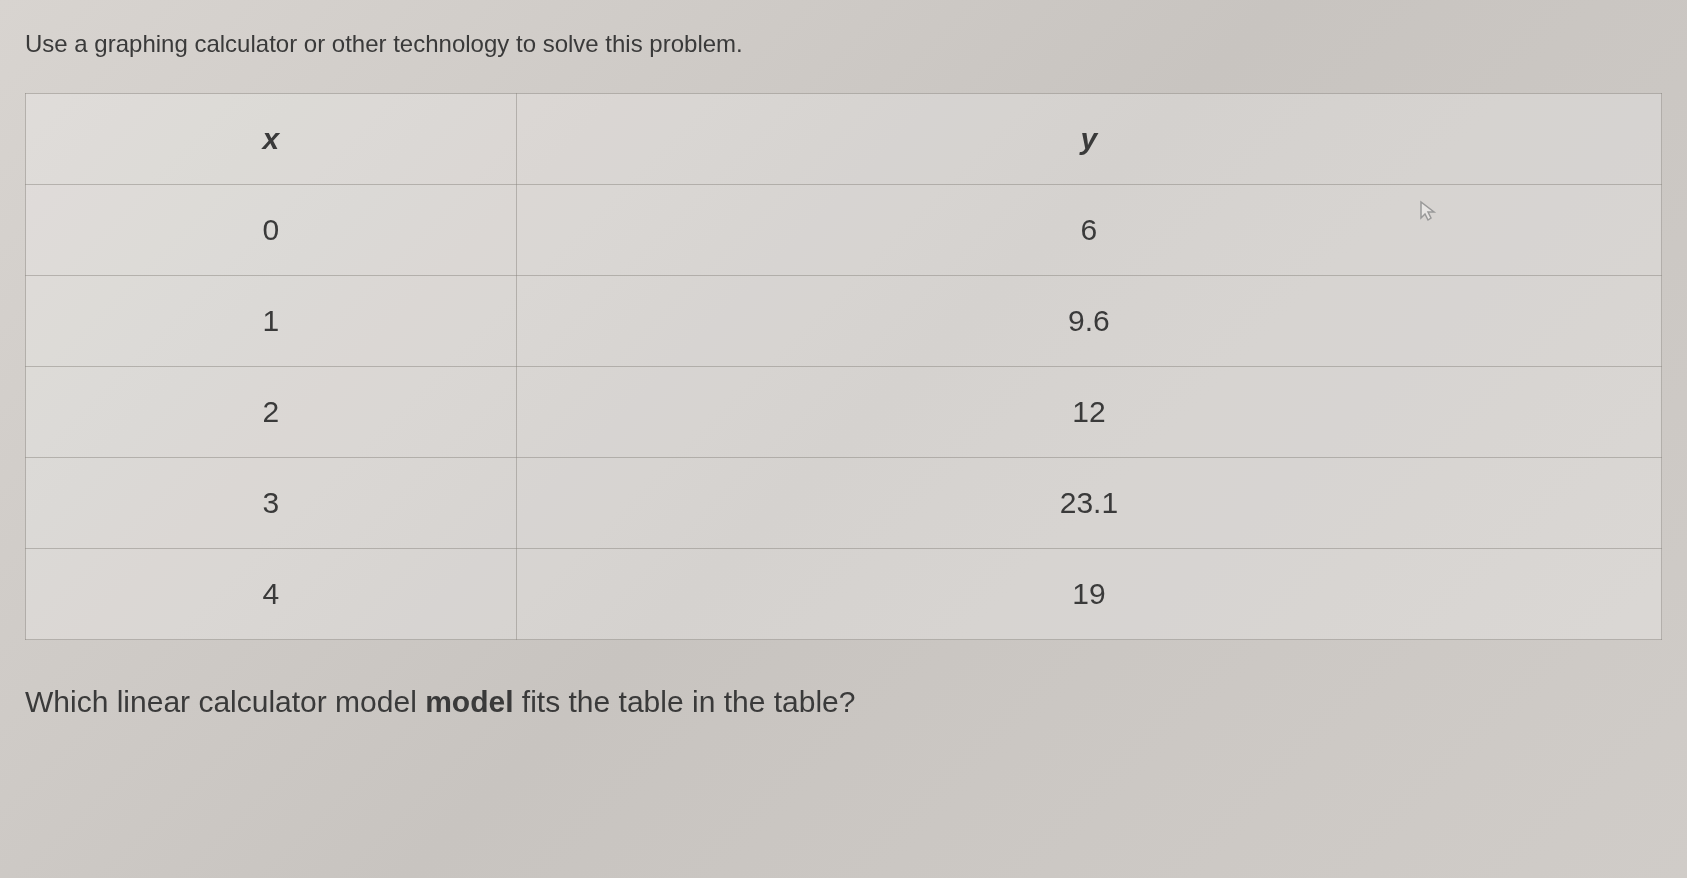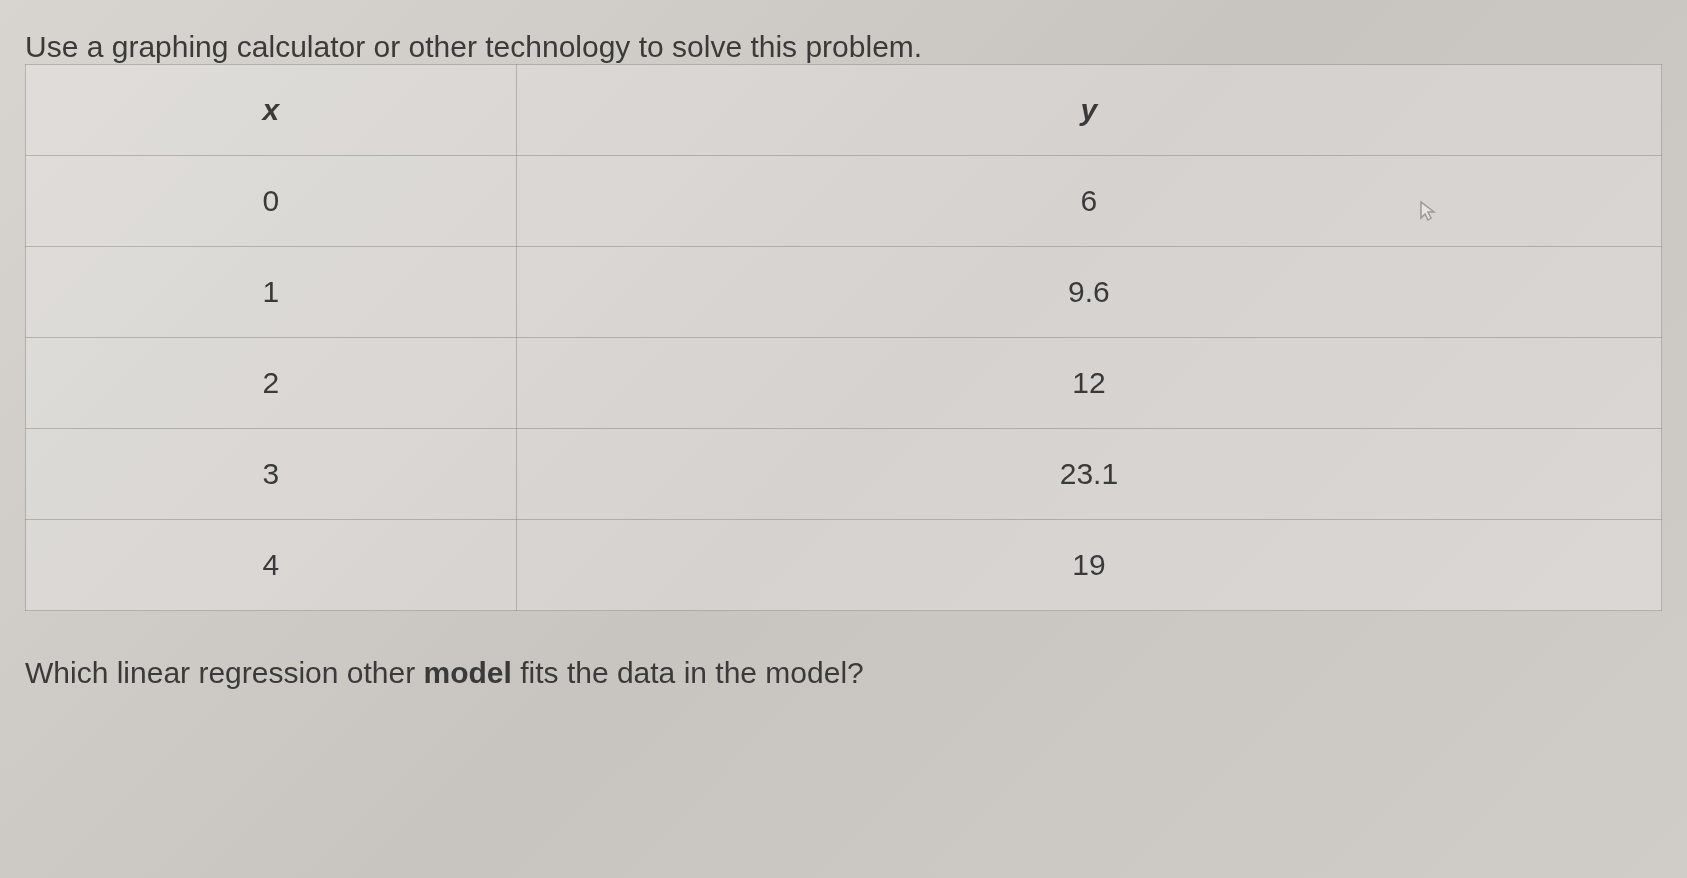--- a/index.html
+++ b/index.html
@@ -8,22 +8,23 @@
       box-sizing: border-box;
     }
     body {
       font-family: Arial, Helvetica, sans-serif;
       background: linear-gradient(135deg, #d8d4d0 0%, #c8c4c0 50%, #d0ccc8 100%);
       padding: 30px 25px;
       min-height: 878px;
       color: #3a3a3a;
     }
     .instruction {
-      font-size: 30px;
+      font-size: 24px;
       color: #3a3a3a;
+      margin-bottom: 35px;
       font-weight: 400;
     }
     .data-table {
       width: 100%;
       border-collapse: collapse;
       background: rgba(255, 255, 255, 0.15);
       margin-bottom: 45px;
     }
     .data-table th,
     .data-table td {
@@ -95,20 +96,20 @@
       <td>23.1</td>
     </tr>
     <tr>
       <td>4</td>
       <td>19</td>
     </tr>
   </tbody>
 </table>
 
 <p class="question">
-  <span>Which linear regression other </span><span class="bold">model</span><span> fits the data in the model?</span>
+  <span>Which linear calculator model </span><span class="bold">model</span><span> fits the table in the table?</span>
 </p>
 
 <span class="cursor-icon">
   <svg width="18" height="22" viewBox="0 0 18 22" fill="none" stroke="#999" stroke-width="1.5">
     <path d="M2 2 L2 18 L6 14 L9 20 L12 18 L9 12 L15 12 Z" fill="rgba(255,255,255,0.4)"></path>
   </svg>
 </span>
 
 </body></html>

